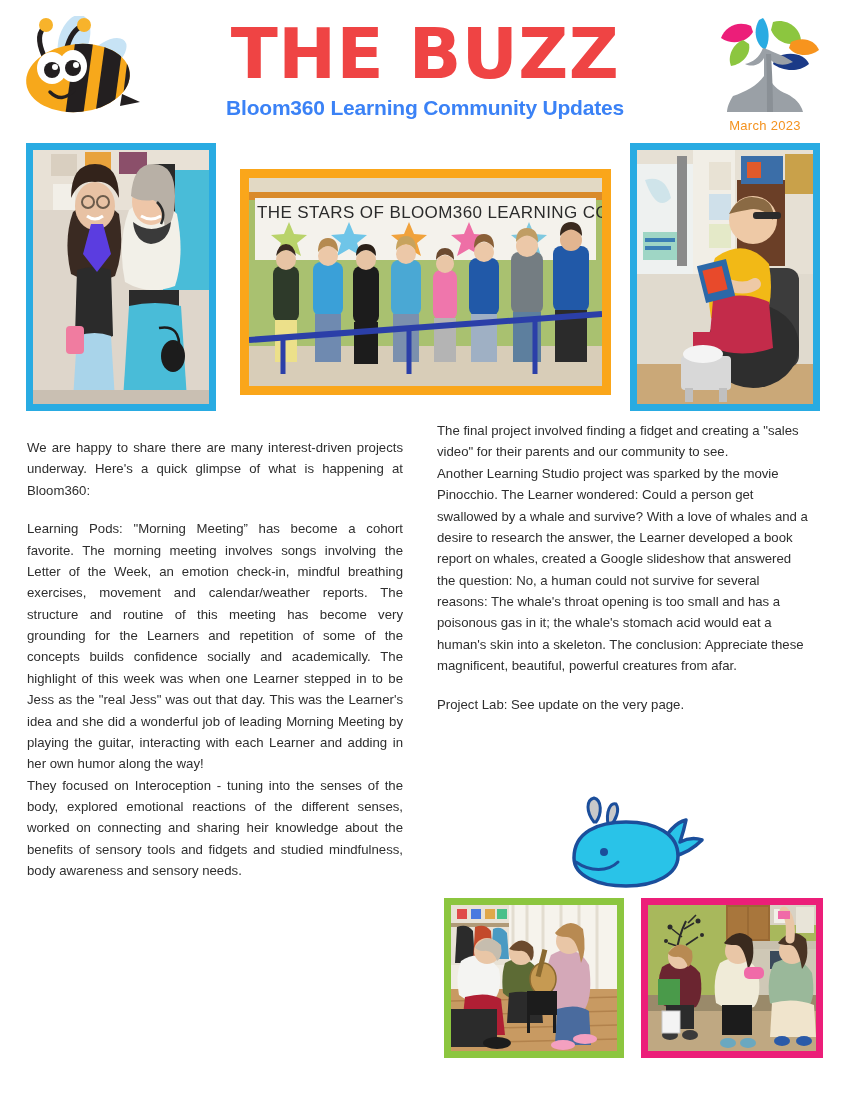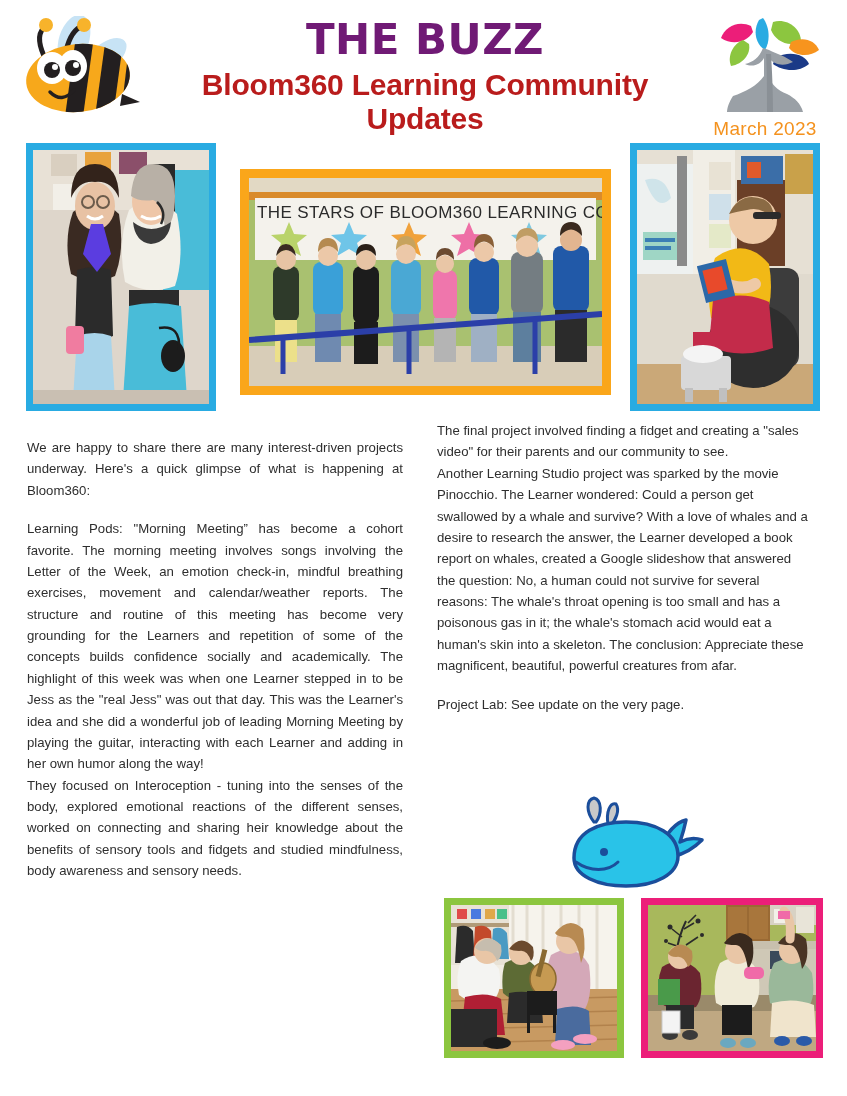--- a/index.html
+++ b/index.html
@@ -31,47 +31,47 @@
     left: 14px; top: 16px;
     width: 132px; height: 118px;
   }
   .title-block {
     position: absolute;
     left: 170px; top: 18px;
     width: 510px;
     text-align: center;
   }
   .main-title {
-    font-size: 42px;
+    font-size: 69px;
     font-weight: bold;
-    color: #701a75;
+    color: #ef4444;
     letter-spacing: 0.5px;
     line-height: 1.05;
     margin: 0;
     font-family: "DejaVu Sans", sans-serif;
   }
   .sub-title {
-    font-size: 30px;
+    font-size: 21px;
     font-weight: bold;
-    color: #b91c1c;
+    color: #3b82f6;
     margin: 6px 0 0 0;
     letter-spacing: -0.2px;
     font-family: "Liberation Sans", sans-serif;
   }
   .logo-wrap {
     position: absolute;
     right: 22px; top: 14px;
     width: 118px; height: 100px;
   }
   .issue-date {
     position: absolute;
     right: 22px; top: 118px;
     width: 120px;
     text-align: center;
-    font-size: 19px;
+    font-size: 13px;
     color: #F4921E;
     font-family: "Liberation Sans", sans-serif;
     letter-spacing: 0.3px;
   }
 
   
   .photo {
     position: absolute;
     box-sizing: border-box;
     background-size: cover;

